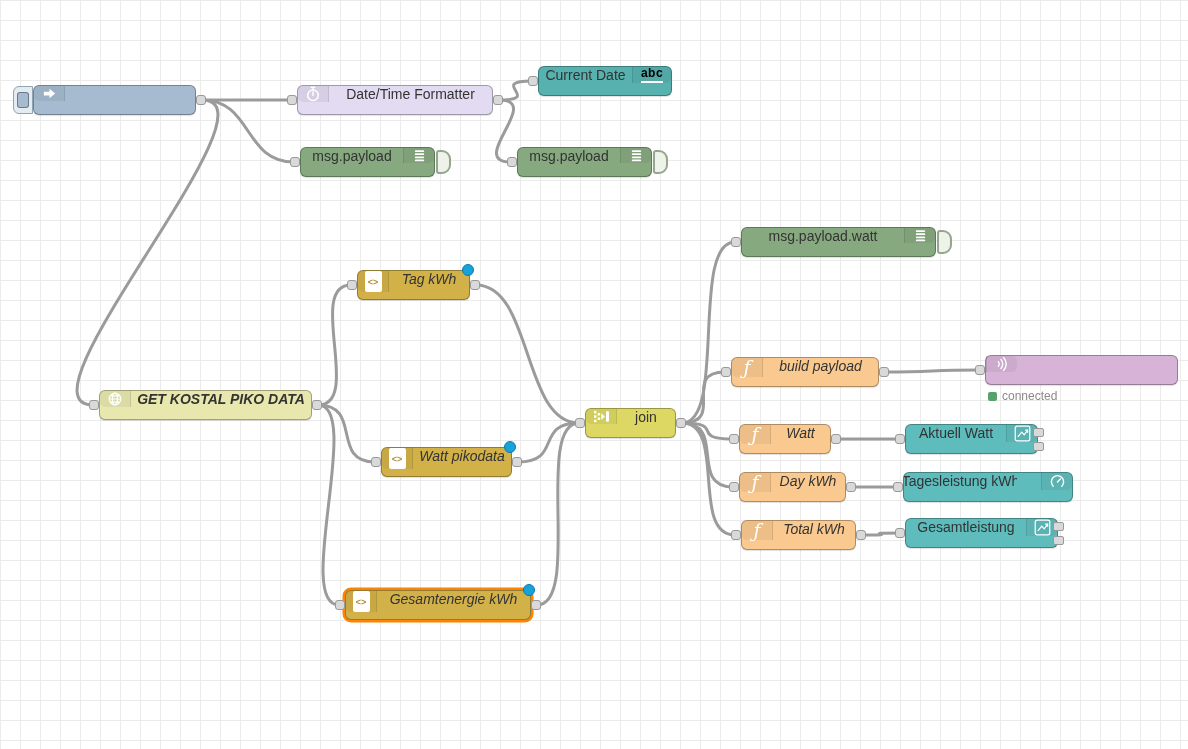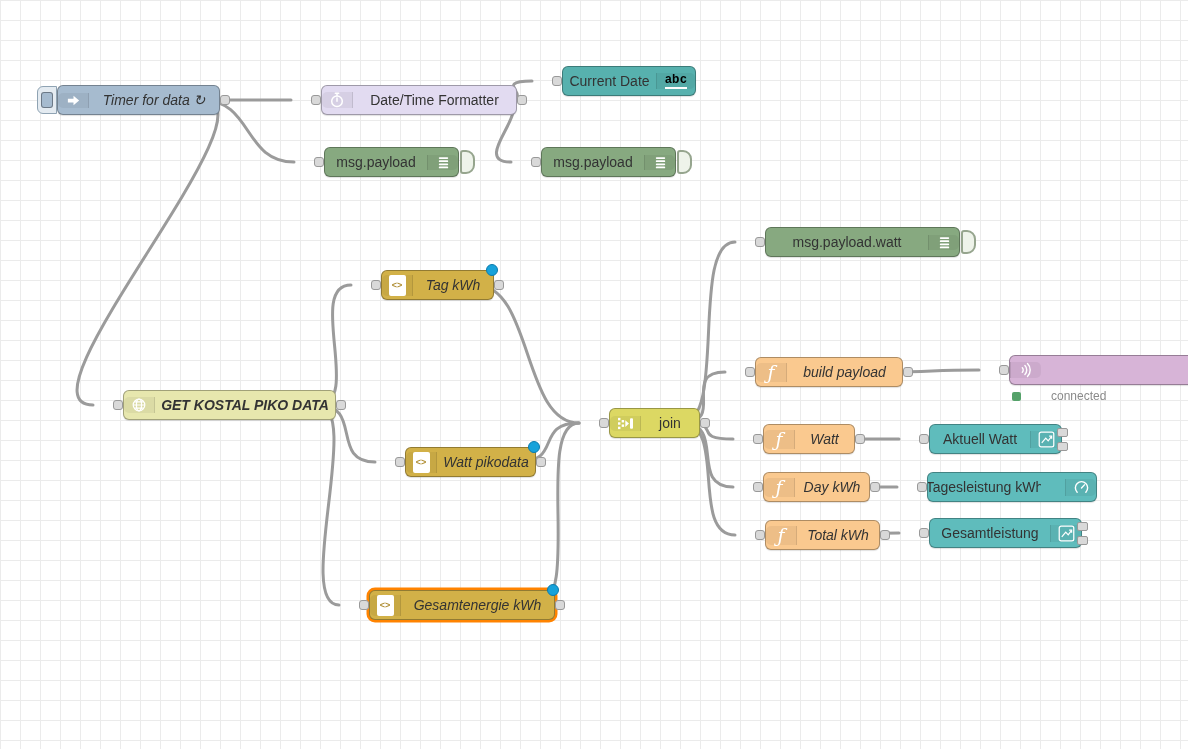--- a/index.html
+++ b/index.html
@@ -10,23 +10,22 @@
       linear-gradient(to right,#ebebeb 1px,transparent 1px),
       linear-gradient(to bottom,#ebebeb 1px,transparent 1px);
     background-size:20px 20px;
     font-family:"Liberation Sans",sans-serif;
   }
   #wires{position:absolute;left:0;top:0;pointer-events:none;}
   #wires path{pointer-events:stroke;}
   .node{
     position:absolute;height:30px;box-sizing:border-box;
     border:1px solid rgba(0,0,0,0.30);border-radius:6px;
-    display:flex;align-items:center;
+    display:flex;align-items:flex-start;
     box-shadow:0 1px 1px rgba(0,0,0,0.12);
-    margin-left:24px;
   }
   .node.selected{box-shadow:0 0 0 2.5px #ff8300;}
   .icon-area{
     width:30px;flex:0 0 30px;display:flex;align-items:center;justify-content:center;
     background:rgba(0,0,0,0.05);
   }
   .icon-area.left{border-right:1px solid rgba(0,0,0,0.10);border-radius:5px 0 0 5px;}
   .icon-area.right{border-left:1px solid rgba(0,0,0,0.10);border-radius:0 5px 5px 0;}
   .icon-area.wide{width:38px;flex-basis:38px;}
   .label{
@@ -58,21 +57,21 @@
   .inject-button .inner{
     width:12px;height:16px;border-radius:3px;
     background:#a6bbcf;border:1px solid rgba(0,0,0,0.35);box-sizing:border-box;
   }
   .debug-toggle{
     position:absolute;right:-17px;top:2px;width:15px;height:24px;box-sizing:border-box;
     background:#eef3ea;border:2px solid #96a58e;border-radius:3px 9px 9px 3px;
   }
   .status{
     position:absolute;top:33px;left:2px;display:flex;align-items:center;
-    font-size:12px;color:#8a8a8a;white-space:nowrap;gap:25px;
+    font-size:12px;color:#8a8a8a;white-space:nowrap;
   }
   .status-dot{width:9px;height:9px;border-radius:2px;margin-right:5px;background:#55a26a;}
   .abc{
     font-weight:bold;font-size:12px;color:#000000;line-height:1;
     border-bottom:2px solid #fff;padding-bottom:2px;letter-spacing:.5px;
   }
   .file-ic{
     width:17px;height:21px;background:#fff;border-radius:2px;
     display:flex;align-items:center;justify-content:center;
     font-weight:bold;font-size:9px;color:#ae8c30;
@@ -107,21 +106,20 @@
       <path d="M852 487 C897 487 852 487 897 487" fill="none" stroke="#9b9b9b" stroke-width="3" stroke-linecap="round"></path>
       <path d="M862 535 C907 535 854 533 899 533" fill="none" stroke="#9b9b9b" stroke-width="3" stroke-linecap="round"></path>
     </svg>
   <div id="nodes">
       <div class="node" style="left: 33px; top: 85px; width: 163px; background: rgb(166, 187, 207);">
         <div class="icon-area left">
           <svg viewBox="0 0 16 16" width="15" height="15">
             <path d="M2 6h6V3l6 5-6 5v-3H2z" fill="#fff"></path>
           </svg>
         </div>
-        <div class="label italic">Timer for data ↻</div>
         <div class="inject-button">
           <div class="inner"></div>
         </div>
         <div class="port out"></div>
       </div>
       <div class="node" style="left: 297px; top: 85px; width: 196px; background: rgb(226, 219, 241);">
         <div class="icon-area left">
           <svg viewBox="0 0 16 16" width="16" height="16" fill="none" stroke="#fff" stroke-width="1.5" stroke-linecap="round">
             <circle cx="8" cy="9.2" r="5.3"></circle>
             <path d="M8 9.2V5.9M6.3 1.3h3.4M8 1.3v2.3"></path>

